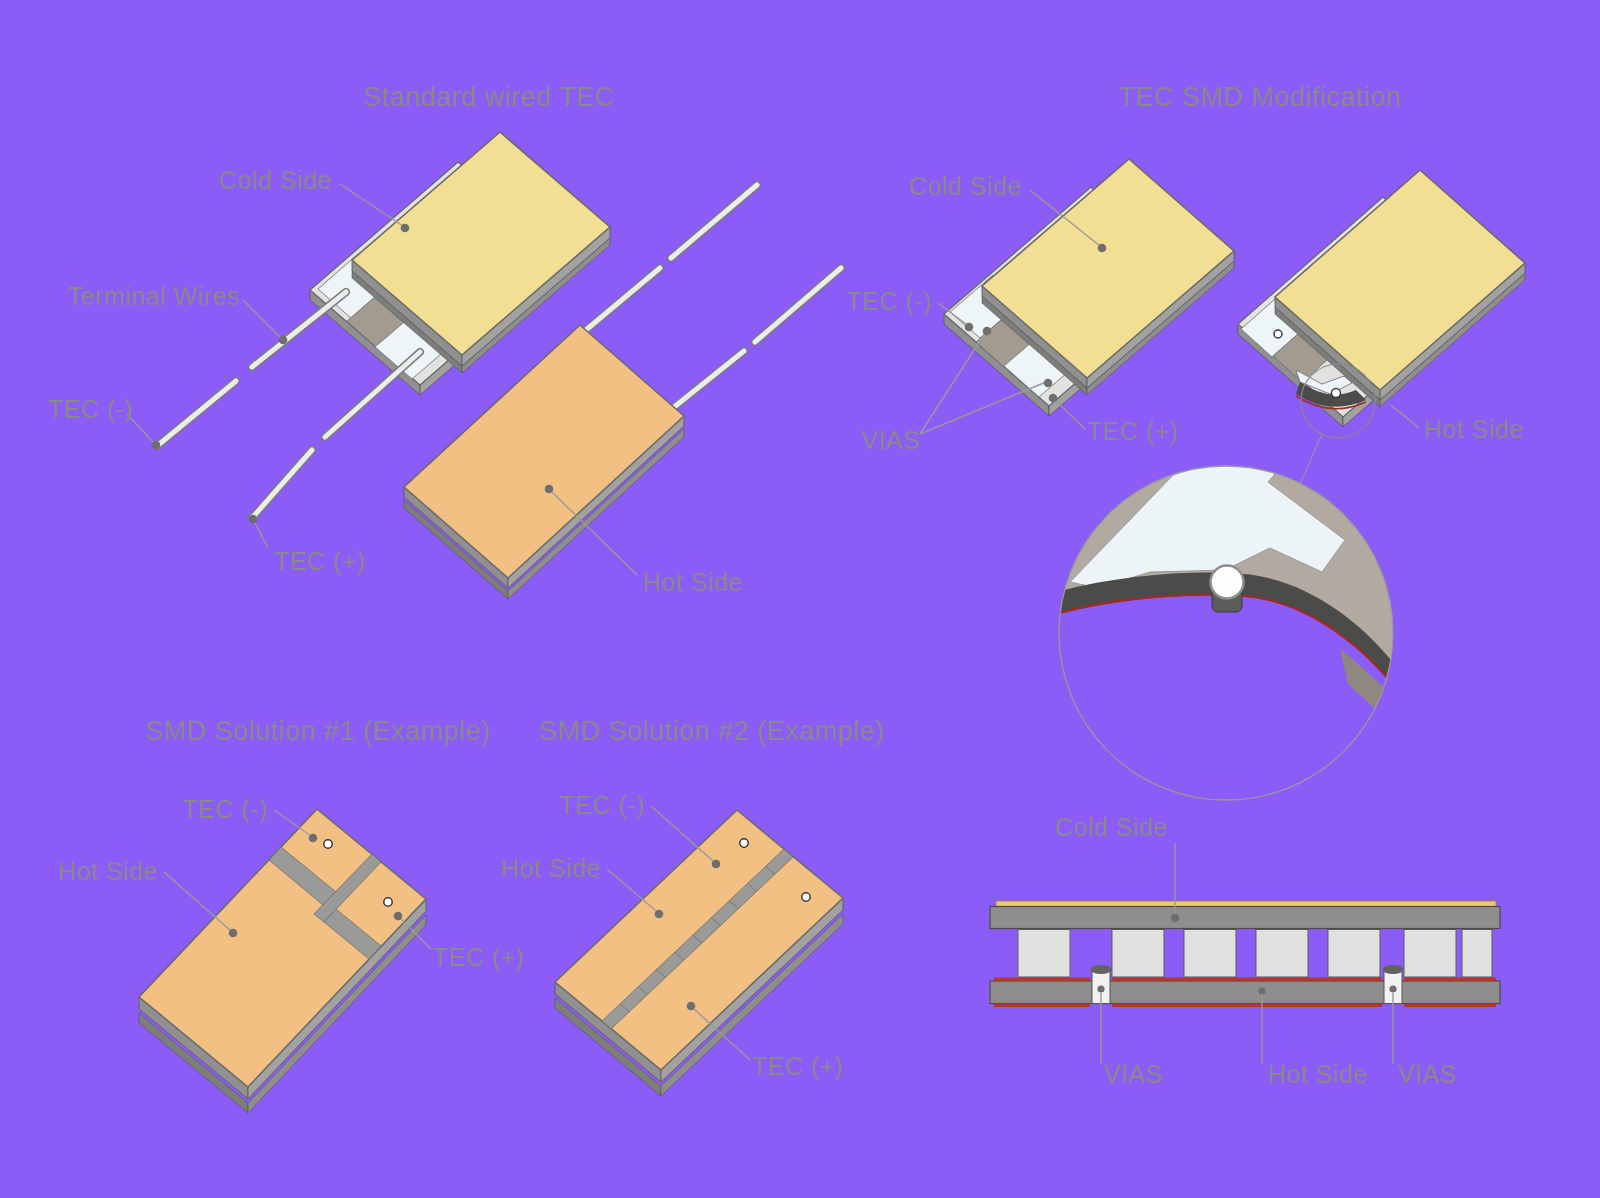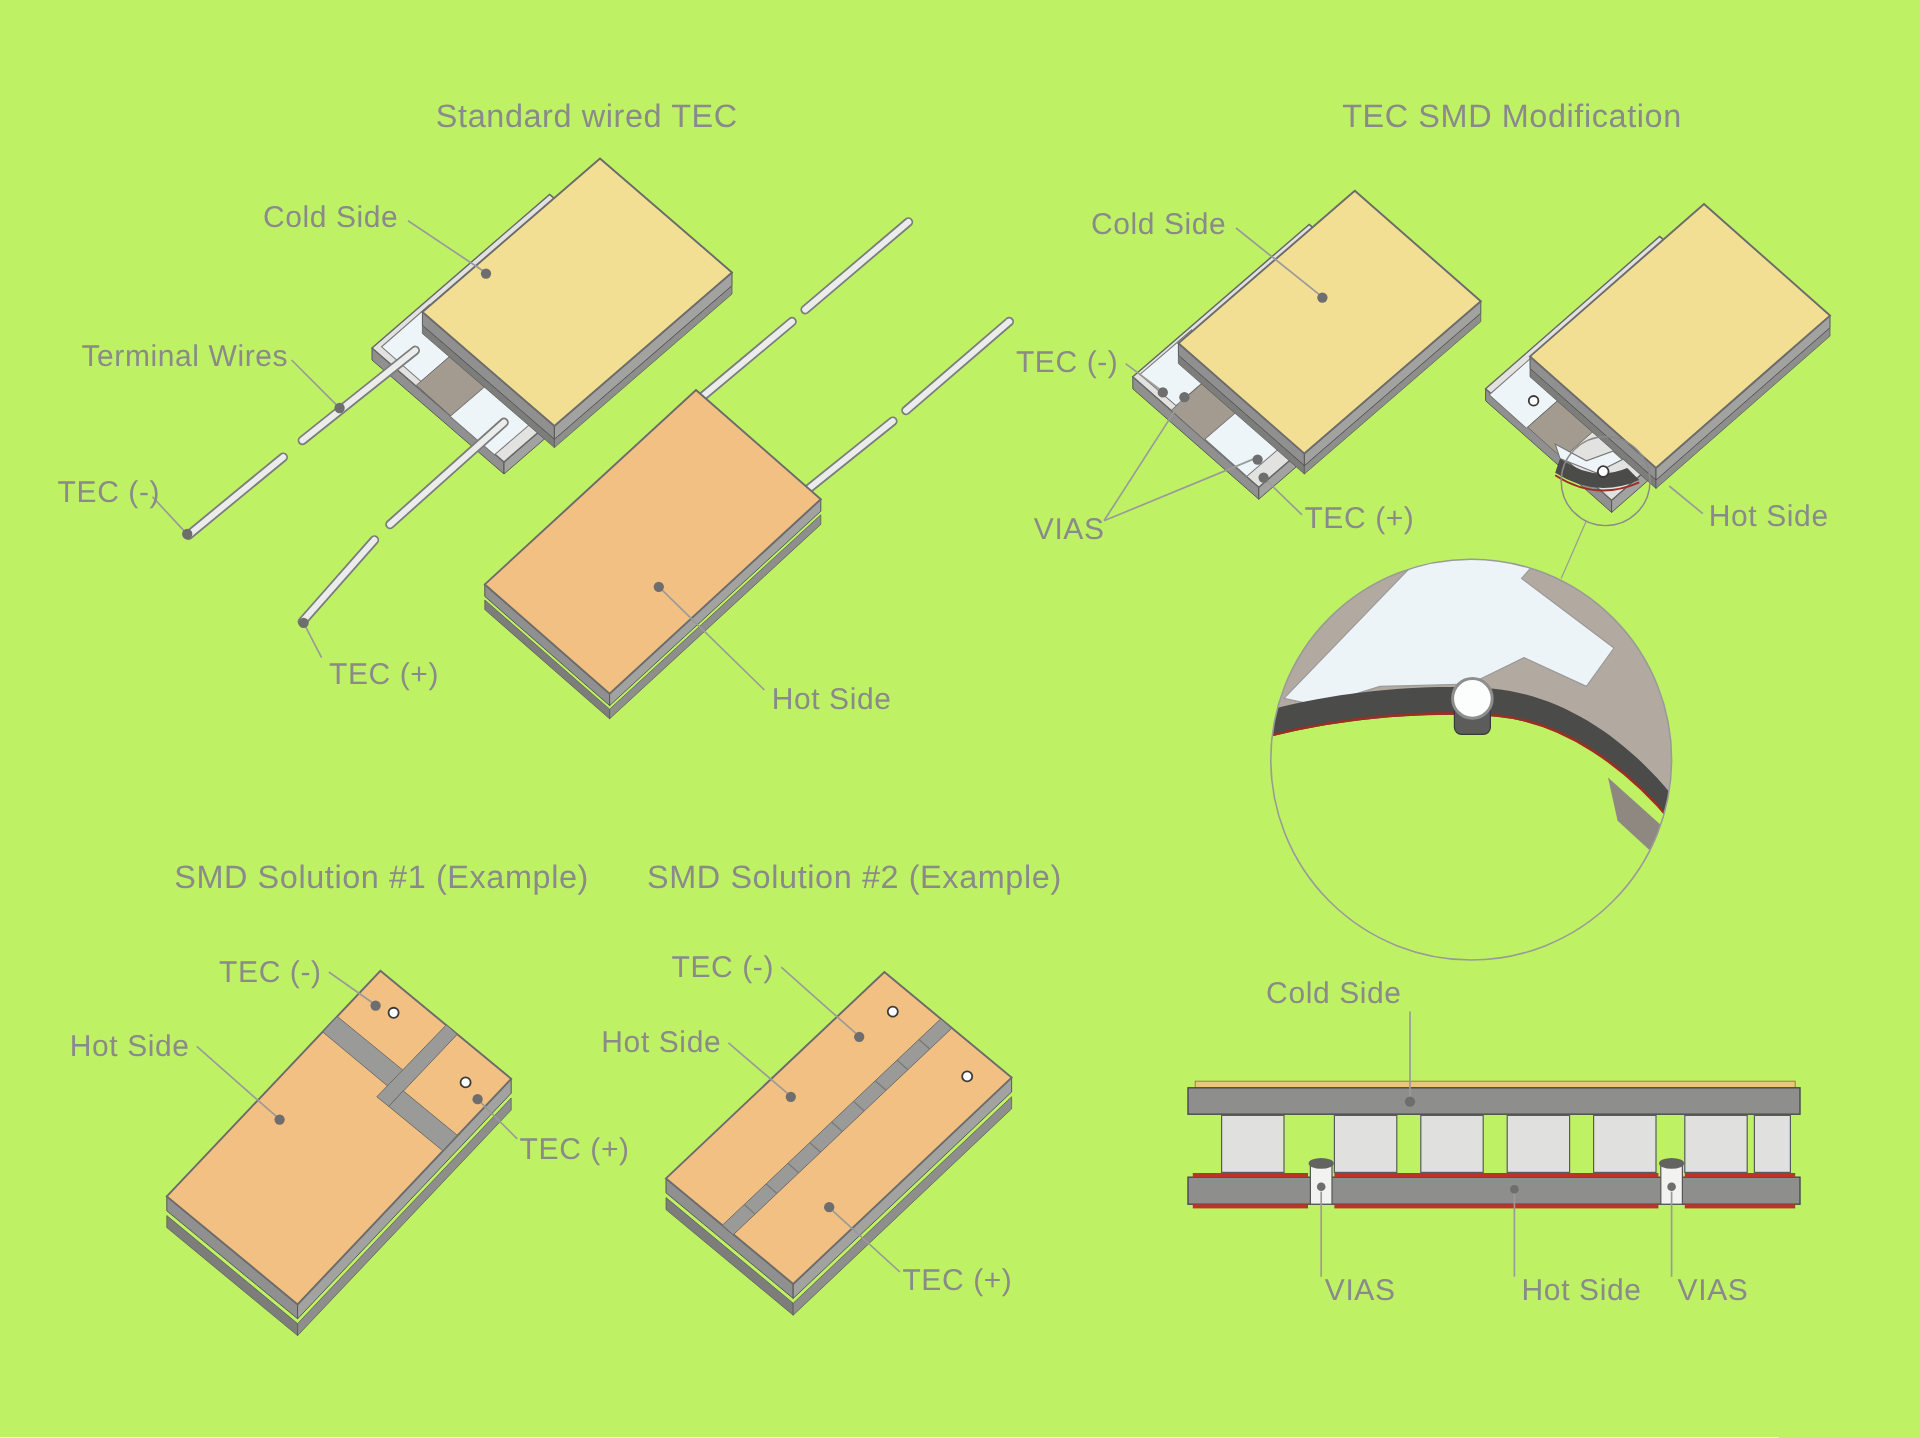--- a/index.html
+++ b/index.html
@@ -1,16 +1,16 @@
 <!DOCTYPE html>
 <html><head>
 <meta charset="utf-8">
 <style>
   html,body{margin:0;padding:0;background:#ffffff;}
-  .stage{width:1600px;height:1198px;position:relative;background:#bef264;}
+  .stage{width:1600px;height:1198px;position:relative;background:#8b5cf6;}
   svg{display:block;}
   text{font-family:"Liberation Sans", sans-serif;fill:#8a8a8a;letter-spacing:0.5px;}
   .title{font-size:27px;}
   .lbl{font-size:25px;}
   .leader{stroke:#9a9a9a;stroke-width:1.4;fill:none;}
   .dot{fill:#6e6e6e;stroke:none;}
   .wire-under{stroke:#7c7c7c;stroke-width:8;stroke-linecap:round;fill:none;}
   .wire-over{stroke:#ebeded;stroke-width:5;stroke-linecap:round;fill:none;}
   .face-cold{fill:#f3df93;stroke:#6b6b6b;stroke-width:1.6;}
   .face-hot{fill:#f2c083;stroke:#6b6b6b;stroke-width:1.6;}

